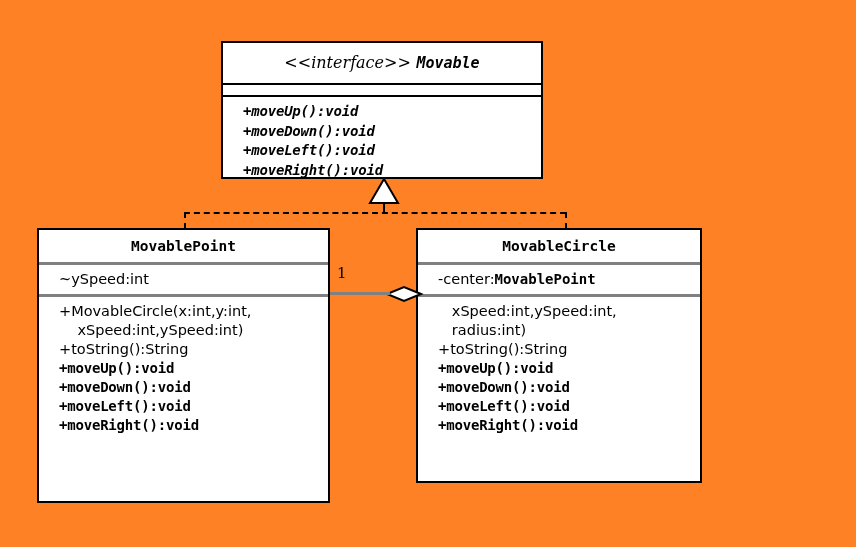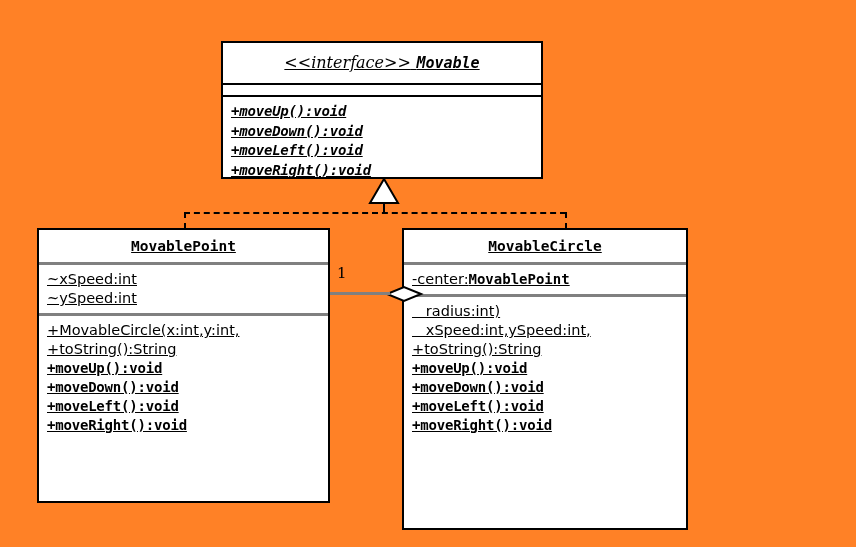--- a/index.html
+++ b/index.html
@@ -18,21 +18,20 @@
     width: 856px;
     height: 547px;
   }
 
   
   .uml-box {
     position: absolute;
     background: #ffffff;
     border: 2px solid #000000;
     box-sizing: border-box;
-    text-decoration: underline;
   }
   .uml-header {
     text-align: center;
     font-family: "DejaVu Sans Mono", monospace;
     font-weight: bold;
     font-size: 14.5px;
     color: #000;
     padding: 8px 4px 8px 4px;
     box-sizing: border-box;
     white-space: nowrap;
@@ -41,21 +40,21 @@
     height: 3px;
     background: #808080;
     width: 100%;
   }
   .divider-black {
     height: 2px;
     background: #000000;
     width: 100%;
   }
   .compartment {
-    padding: 5px 0 5px 8px;
+    padding: 5px 0 5px 20px;
     box-sizing: border-box;
   }
   .member {
     font-family: "DejaVu Sans", sans-serif;
     font-size: 14.5px;
     color: #000;
     line-height: 19px;
     white-space: pre;
   }
   .member.bold {
@@ -140,44 +139,44 @@
         <div class="member">+moveDown():void</div>
         <div class="member">+moveLeft():void</div>
         <div class="member">+moveRight():void</div>
       </div>
   </div>
 
   <div class="uml-box" id="mp-box" style="left:37px; top:228px; width:293px; height:275px;">
     <div class="uml-header">MovablePoint</div>
     <div class="divider-gray"></div>
     <div class="compartment" id="mp-attrs">
-        <div class="member">~xSpeed:int</div>
         <div class="member">~ySpeed:int</div>
       </div>
     <div class="divider-gray"></div>
     <div class="compartment" id="mp-methods">
         <div class="member">+MovableCircle(x:int,y:int,</div>
+        <div class="member">    xSpeed:int,ySpeed:int)</div>
         <div class="member">+toString():String</div>
         <div class="member bold">+moveUp():void</div>
         <div class="member bold">+moveDown():void</div>
         <div class="member bold">+moveLeft():void</div>
         <div class="member bold">+moveRight():void</div>
       </div>
   </div>
 
-  <div class="uml-box" id="mc-box" style="left:402px; top:228px; width:286px; height:302px;">
+  <div class="uml-box" id="mc-box" style="left:416px; top:228px; width:286px; height:255px;">
     <div class="uml-header">MovableCircle</div>
     <div class="divider-gray"></div>
     <div class="compartment" id="mc-attrs">
         <div class="member">-center:<span style="font-weight: bold; font-family: &quot;DejaVu Sans Mono&quot;, monospace; font-size: 14px;">MovablePoint</span></div>
       </div>
     <div class="divider-gray"></div>
     <div class="compartment" id="mc-methods">
+        <div class="member">   xSpeed:int,ySpeed:int,</div>
         <div class="member">   radius:int)</div>
-        <div class="member">   xSpeed:int,ySpeed:int,</div>
         <div class="member">+toString():String</div>
         <div class="member bold">+moveUp():void</div>
         <div class="member bold">+moveDown():void</div>
         <div class="member bold">+moveLeft():void</div>
         <div class="member bold">+moveRight():void</div>
       </div>
   </div>
 
   <div class="dash-v" style="left:383px; top:202px; height:11px;"></div>
   <div class="dash-h" style="left:184px; top:212px; width:382px;"></div>

